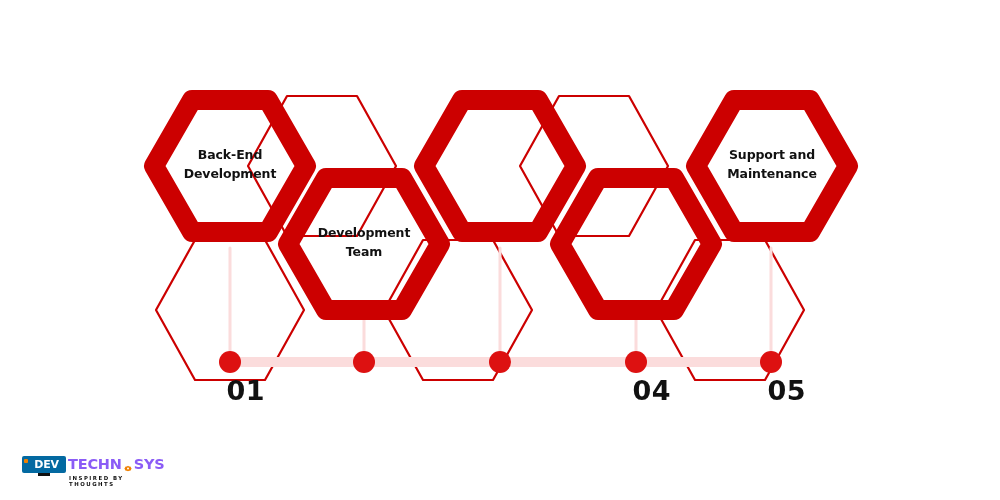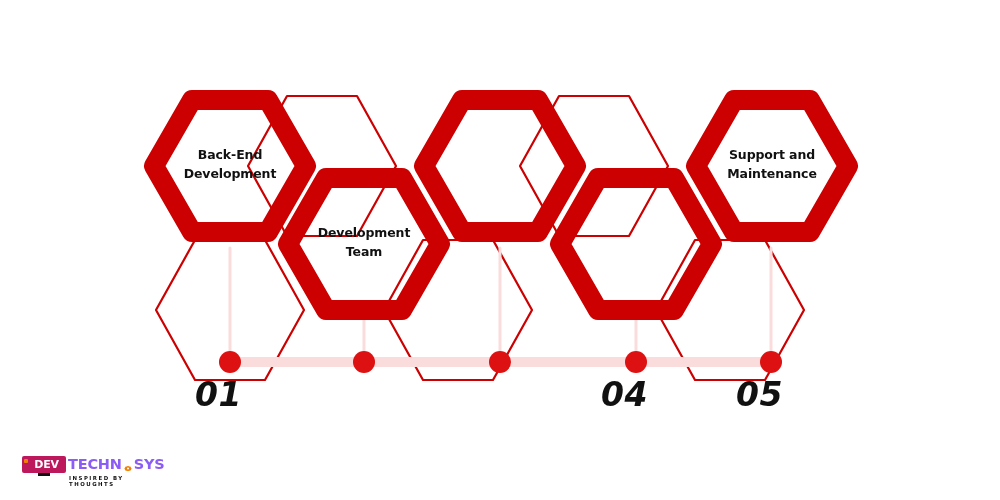--- a/index.html
+++ b/index.html
@@ -34,44 +34,43 @@
     font-size: 12.5px;
     font-weight: 600;
     line-height: 1.55;
     color: #111111;
     letter-spacing: -0.1px;
     white-space: pre-line;
     pointer-events: none;
   }
   .step-number {
     position: absolute;
-    text-align: left;
-    font-family: "DejaVu Sans", sans-serif;
-    font-size: 33px;
+    text-align: right;
+    font-family: "DejaVu Sans", sans-serif;
+    font-size: 27px;
     font-weight: 700;
     color: #111111;
     letter-spacing: 0.5px;
     width: 70px;
-    font-style: italic;
   }
   
   #logo {
     position: absolute;
     left: 22px;
     top: 455px;
     width: 150px;
     height: 34px;
   }
   .logo-mark {
     position: absolute;
     left: 0;
     top: 1px;
     width: 44px;
     height: 17px;
-    background: #be185d;
+    background: #0369a1;
     border-radius: 2px;
     display: flex;
     align-items: center;
     justify-content: center;
   }
   .logo-mark .dev-text {
     color: #ffffff;
     font-family: "DejaVu Sans", sans-serif;
     font-size: 11px;
     font-weight: 700;

